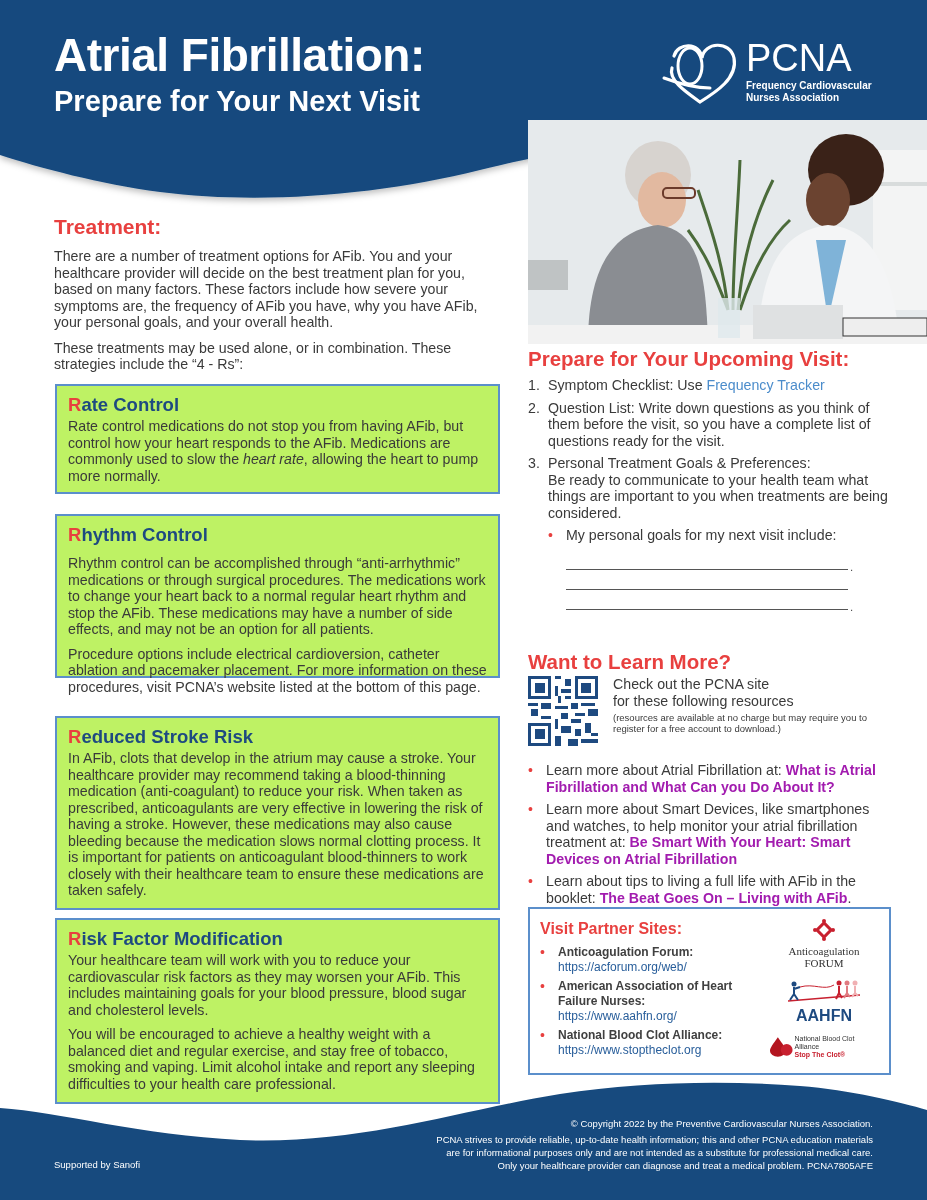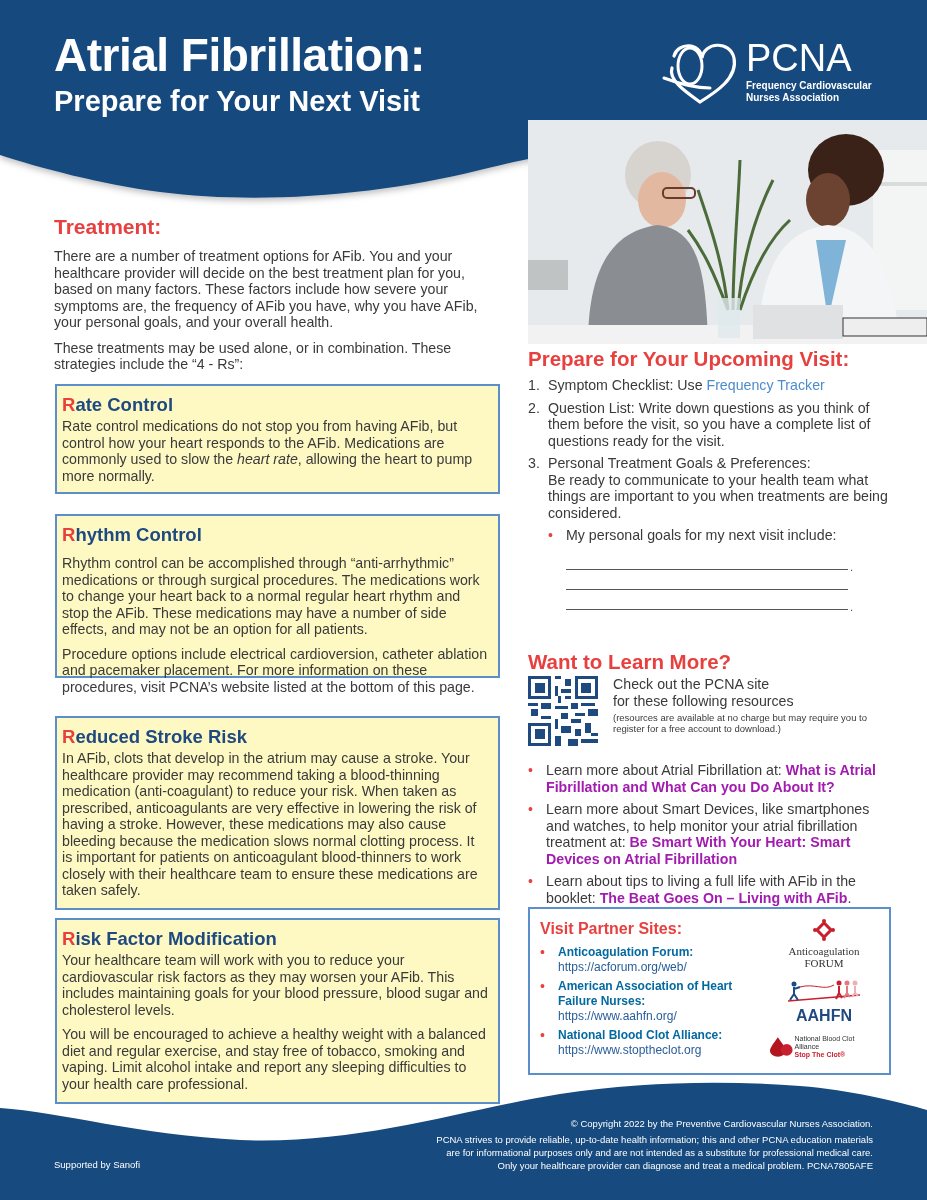--- a/index.html
+++ b/index.html
@@ -22,21 +22,21 @@
   .logo .lname { font-size: 38px; line-height: 40px; font-weight: 400; letter-spacing: 0px; }
   .logo .lsub { font-size: 10px; font-weight: 700; line-height: 12px; margin-top: 2px; }
 
   .h-red { color: #e8403f; font-weight: 700; font-family: "Liberation Sans", sans-serif; }
   .p { font-size: 14.2px; line-height: 16.5px; color: #3a3a3a; }
 
   .treatment { position: absolute; left: 54px; top: 214px; width: 448px; z-index: 3; }
   .treatment h2 { font-size: 21px; line-height: 26px; margin-bottom: 8px; }
   .treatment .p + .p { margin-top: 9px; }
 
-  .box { position: absolute; left: 55px; width: 445px; background: #fef9c3; border: 2px solid #5b8fcb; z-index: 3; padding: 8px 10px 8px 5px; }
+  .box { position: absolute; left: 55px; width: 445px; background: #bef264; border: 2px solid #5b8fcb; z-index: 3; padding: 8px 10px 8px 11px; }
   .box h3 { font-size: 18.5px; line-height: 22px; color: #1e4a80; font-weight: 700; margin-bottom: 2px; }
   .box h3 .r { color: #e8403f; }
   .box .p + .p { margin-top: 8px; }
   .box1 { top: 384px; height: 110px; }
   .box2 { top: 514px; height: 164px; }
   .box2 h3 { margin-bottom: 9px; }
   .box3 { top: 716px; height: 194px; }
   .box4 { top: 918px; height: 186px; }
 
   .right { position: absolute; left: 528px; width: 365px; z-index: 3; }
@@ -60,21 +60,21 @@
   .learn .qtext .big { font-size: 14.2px; line-height: 16.5px; color: #3a3a3a; }
   .learn .qtext .small { font-size: 9.5px; line-height: 11px; color: #3a3a3a; margin-top: 3px; }
   .learn ul { list-style: none; margin-top: 16px; }
   .learn ul li { display: flex; font-size: 14.2px; line-height: 16.5px; color: #3a3a3a; margin-bottom: 6px; }
   .learn ul li b { color: #a21caf; }
 
   .partner { position: absolute; left: 528px; top: 907px; width: 363px; height: 168px; border: 2px solid #5b8fcb; background: #fff; z-index: 3; padding: 8px 10px; }
   .partner h2 { font-size: 16px; line-height: 24px; margin-bottom: 4px; }
   .partner ul { list-style: none; width: 230px; }
   .partner li { display: flex; font-size: 12px; line-height: 15px; margin-bottom: 4px; }
-  .partner li .pname { font-weight: 700; color: #0369a1; }
+  .partner li .pname { font-weight: 700; color: #404040; }
   .partner li .purl { color: #275d9a; }
   .partner .logos { position: absolute; right: 10px; top: 10px; width: 110px; }
   .plogo { text-align: center; margin-bottom: 10px; }
   .plogo .acf { font-family: "Liberation Serif", serif; font-size: 11px; line-height: 12px; color: #333; }
   .plogo .aahfn { font-weight: 700; color: #1e4a80; font-size: 16px; line-height: 18px; }
   .plogo .nbca { display: flex; align-items: center; font-size: 7px; line-height: 8px; color: #333; text-align: left; }
   .plogo .nbca .stc { color: #c8202f; font-weight: 700; }
 
   .footer { position: absolute; z-index: 3; color: #ffffff; font-family: "Liberation Sans", sans-serif; }
   .sup { left: 54px; top: 1159px; font-size: 9.5px; }

